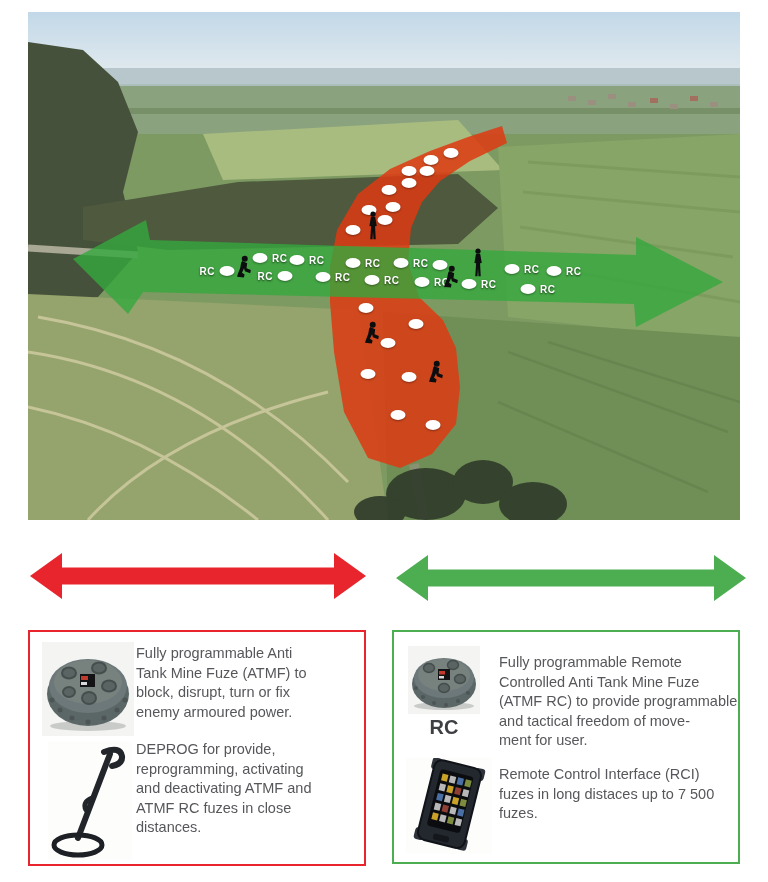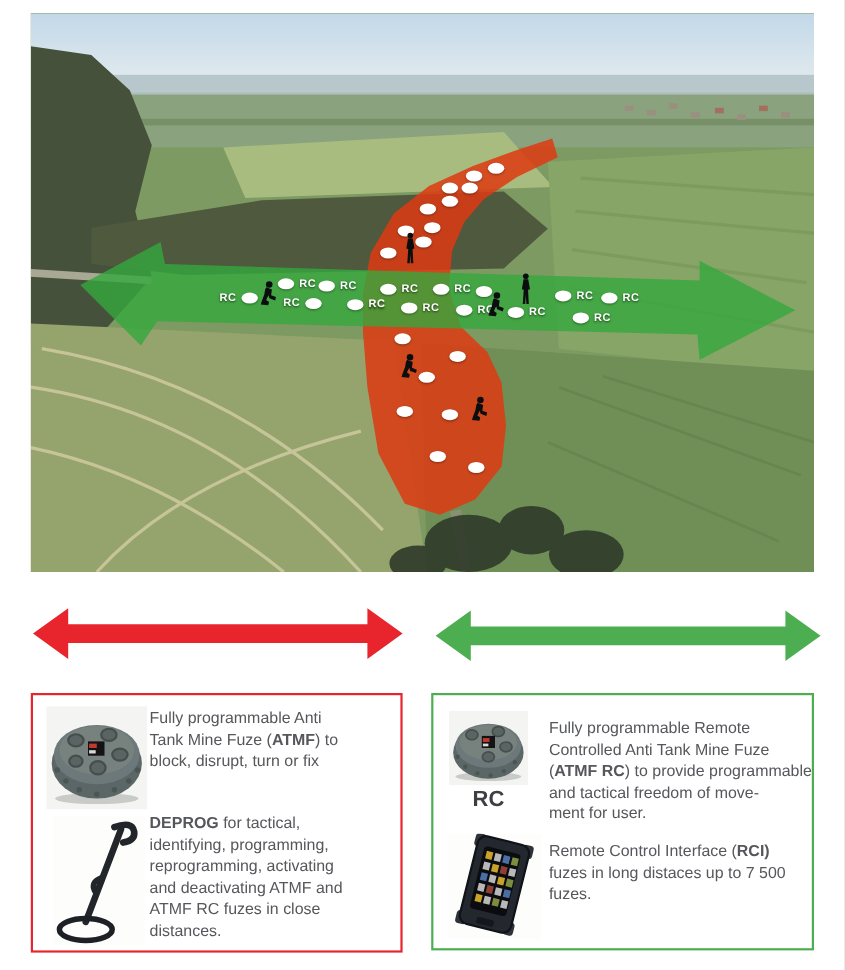--- a/index.html
+++ b/index.html
@@ -38,21 +38,21 @@
   }
   .box.left-box{left:28px;top:630px;width:338px;height:236px;border-color:var(--c-red);}
   .box.right-box{left:392px;top:630px;width:348px;height:234px;border-color:var(--c-green);}
   .legend-img{position:absolute;}
   .legend-img svg{display:block;}
   .txt{
     position:absolute;color:var(--c-text);
     font-size:14.5px;line-height:19.5px;
   }
   .txt .tl{white-space:nowrap;}
-  .txt .bld{font-weight:bold;}
+  .txt .bld{font-weight:normal;}
   .rc-caption{
     position:absolute;color:#3e3f42;font-weight:bold;font-size:20px;
     text-align:center;width:72px;
   }
 </style>
 </head>
 <body>
 
 <div class="photo">
 
@@ -233,34 +233,34 @@
           <circle cx="62" cy="76" r="2.5"></circle>
           <circle cx="75" cy="68" r="2.5"></circle>
         <circle cx="83" cy="58" r="2.5"></circle>
       </g>
     </svg>
   </div>
   <div class="txt" style="left:106px;top:12px">
       <div class="tl"><span>Fully programmable Anti</span></div>
       <div class="tl"><span>Tank Mine Fuze (</span><span class="bld">ATMF</span><span>) to</span></div>
       <div class="tl"><span>block, disrupt, turn or fix</span></div>
+      <div class="tl"><span>enemy armoured power.</span></div>
     </div>
 
   <div class="legend-img" style="left:18px;top:110px">
     <svg width="84" height="118" viewBox="0 0 84 118">
       <rect width="84" height="118" fill="#fdfdfc"></rect>
       <path d="M56 10 q16 -6 18 4 q1 8 -10 10" fill="none" stroke="#22262a" stroke-width="6" stroke-linecap="round"></path>
       <path d="M62 12 L30 96" stroke="#22262a" stroke-width="6" stroke-linecap="round"></path>
       <path d="M44 56 q-10 4 -6 12" fill="none" stroke="#22262a" stroke-width="5" stroke-linecap="round"></path>
       <ellipse cx="30" cy="103" rx="24" ry="10" fill="none" stroke="#1d2125" stroke-width="5"></ellipse>
     </svg>
   </div>
   <div class="txt" style="left:106px;top:108px">
-      <div class="tl"><span class="bld">DEPROG</span><span> for tactical,</span></div>
-      <div class="tl"><span>identifying, programming,</span></div>
+      <div class="tl"><span class="bld">DEPROG</span><span> for provide,</span></div>
       <div class="tl"><span>reprogramming, activating</span></div>
       <div class="tl"><span>and deactivating ATMF and</span></div>
       <div class="tl"><span>ATMF RC fuzes in close</span></div>
       <div class="tl"><span>distances.</span></div>
     </div>
 </div>
 
 <div class="box right-box">
   <div class="legend-img" style="left:14px;top:14px">
     <svg width="72" height="68" viewBox="0 0 72 68">

